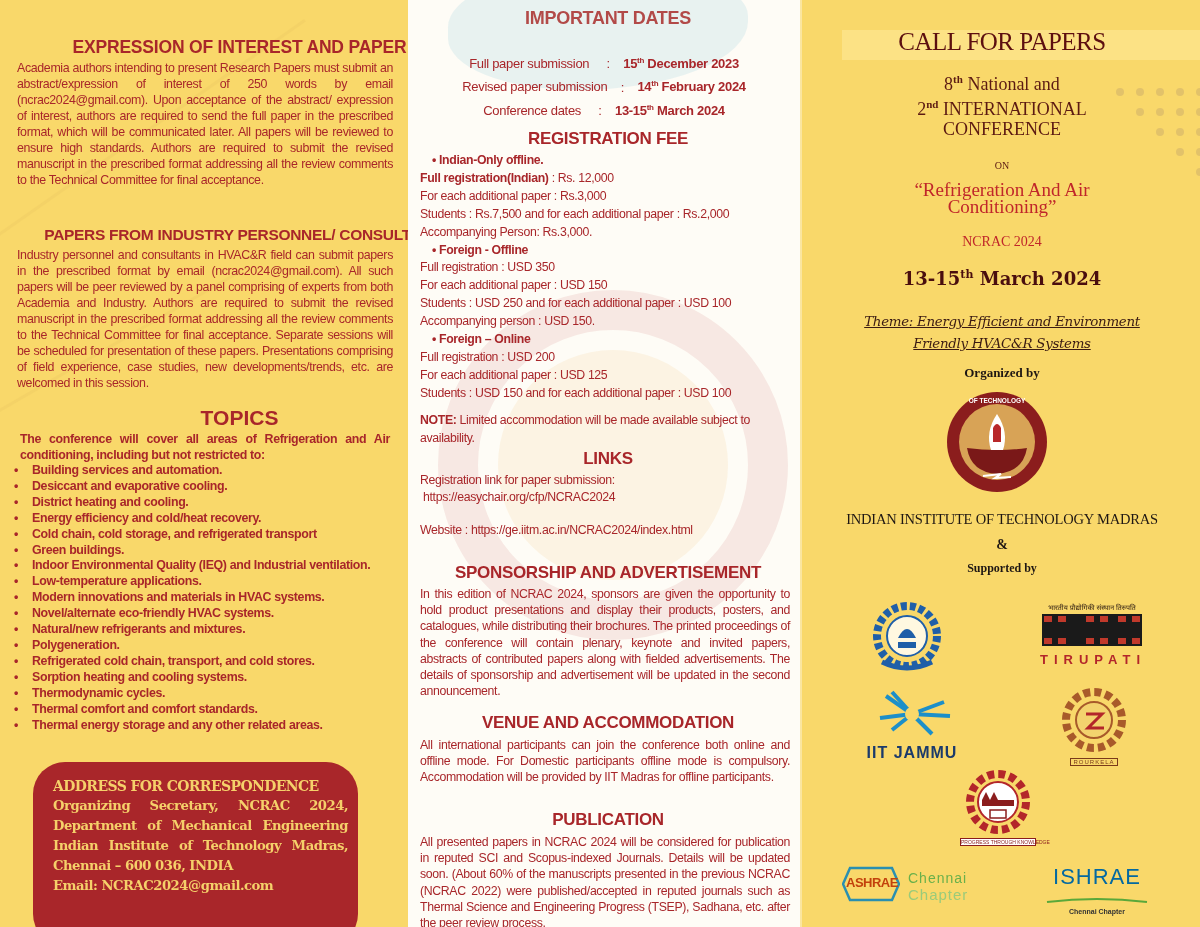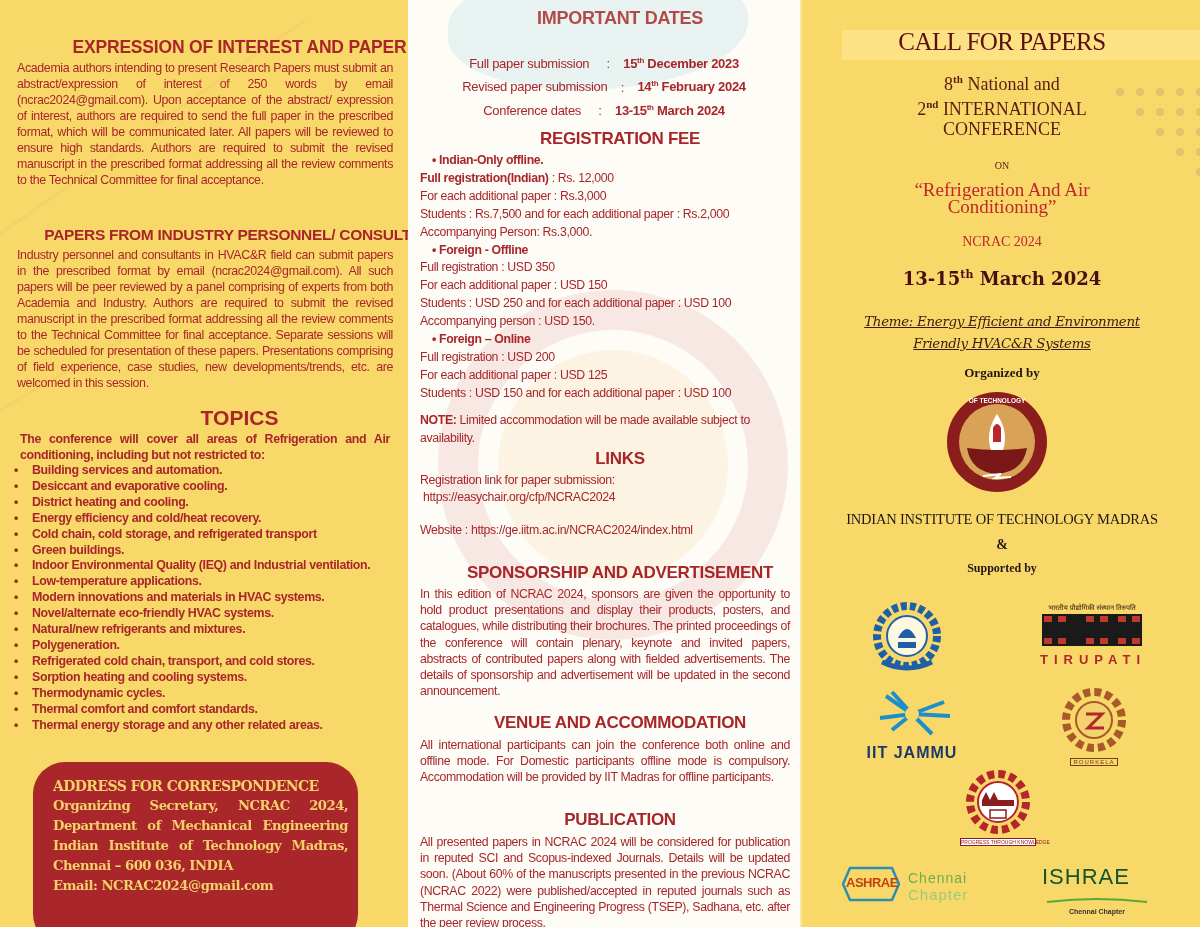--- a/index.html
+++ b/index.html
@@ -27,21 +27,21 @@
   .topics-list { position: absolute; left: 14px; top: 463px; list-style: none; color: #a8262a; font-weight: bold; font-size: 12.4px; line-height: 15.9px; letter-spacing: -0.35px; }
   .topics-list li { position: relative; padding-left: 18px; }
   .topics-list li::before { content: "•"; position: absolute; left: 0; }
 
   .address { position: absolute; left: 33px; top: 762px; width: 325px; height: 184px; background: #a9262a; border-radius: 32px; padding: 14px 10px 0 20px; font-family: "DejaVu Serif", "Liberation Serif", serif; color: #f5d06a; font-weight: bold; }
   .address .t { font-size: 14px; line-height: 20px; letter-spacing: -0.6px; }
   .address .l { font-size: 13.2px; line-height: 20px; letter-spacing: -0.5px; text-align: justify; text-align-last: justify; }
   .address .l.last { text-align-last: left; }
 
   
-  .h-mid { position: absolute; left: 16px; width: 392px; text-align: center; font-weight: bold; color: #a8262a; font-size: 17px; letter-spacing: -0.3px; }
+  .h-mid { position: absolute; left: 4px; width: 392px; text-align: center; font-weight: bold; color: #a8262a; font-size: 17px; letter-spacing: -0.3px; }
   .dates { position: absolute; left: 0; width: 392px; text-align: center; color: #a8262a; font-size: 13px; line-height: 20px; letter-spacing: -0.3px; }
   .dates b { font-weight: bold; }
   .fee { position: absolute; left: 12px; top: 152px; color: #a8262a; font-size: 12.3px; line-height: 17.9px; letter-spacing: -0.35px; }
   .fee .bul { font-weight: bold; padding-left: 12px; }
   .fee .bul::before { content: "•  "; }
   .mid-text { position: absolute; left: 12px; width: 370px; color: #a8262a; font-size: 12.3px; line-height: 16.2px; letter-spacing: -0.35px; text-align: justify; }
 
   
   .rc { position: absolute; left: 0; width: 400px; text-align: center; }
   .cfp { top: 28px; font-size: 25px; color: #5c0f10; letter-spacing: -0.5px; font-family: "Liberation Serif", serif; }
@@ -281,19 +281,19 @@
   <div class="logo" style="left:40px;top:862px;width:130px;height:44px;">
     <svg width="58" height="36" viewBox="0 0 58 36" style="position:absolute;left:0;top:4px;">
       <polygon points="8,2 50,2 57,18 50,34 8,34 1,18" fill="none" stroke="#2a8fb0" stroke-width="2.5"></polygon>
     </svg>
     <div style="position:absolute;left:4px;top:13px;font-size:13px;font-weight:bold;color:#c2410c;letter-spacing:-0.5px;">ASHRAE</div>
     <div class="cond" style="position:absolute;left:66px;top:8px;font-size:14px;color:#6ab04a;letter-spacing:1px;">Chennai</div>
     <div class="cond" style="position:absolute;left:66px;top:24px;font-size:15px;color:#9acb7a;letter-spacing:1px;">Chapter</div>
   </div>
 
   <div class="logo" style="left:240px;top:864px;width:110px;height:44px;">
-    <div style="font-size:22px;color:#14532d;letter-spacing:1px;">ISHRAE</div>
+    <div style="font-size:22px;color:#0369a1;letter-spacing:1px;text-align:center;">ISHRAE</div>
     <svg width="110" height="6" viewBox="0 0 110 6">
         <path d="M5 4 Q55 -2 105 4" stroke="#5aa83a" stroke-width="2" fill="none"></path>
       </svg>
     <div style="font-size:7px;color:#333;text-align:center;font-weight:bold;">Chennai Chapter</div>
   </div>
 </div>
 
 </body></html>

